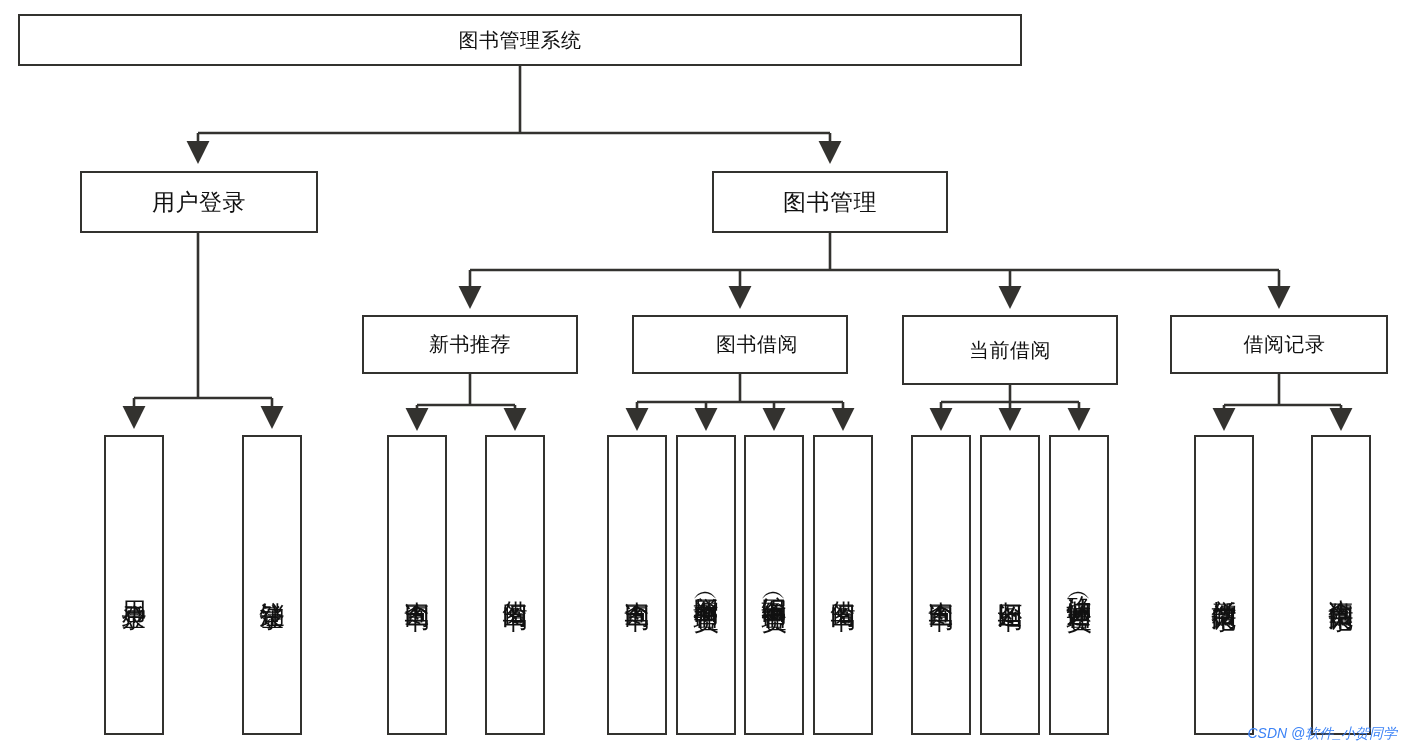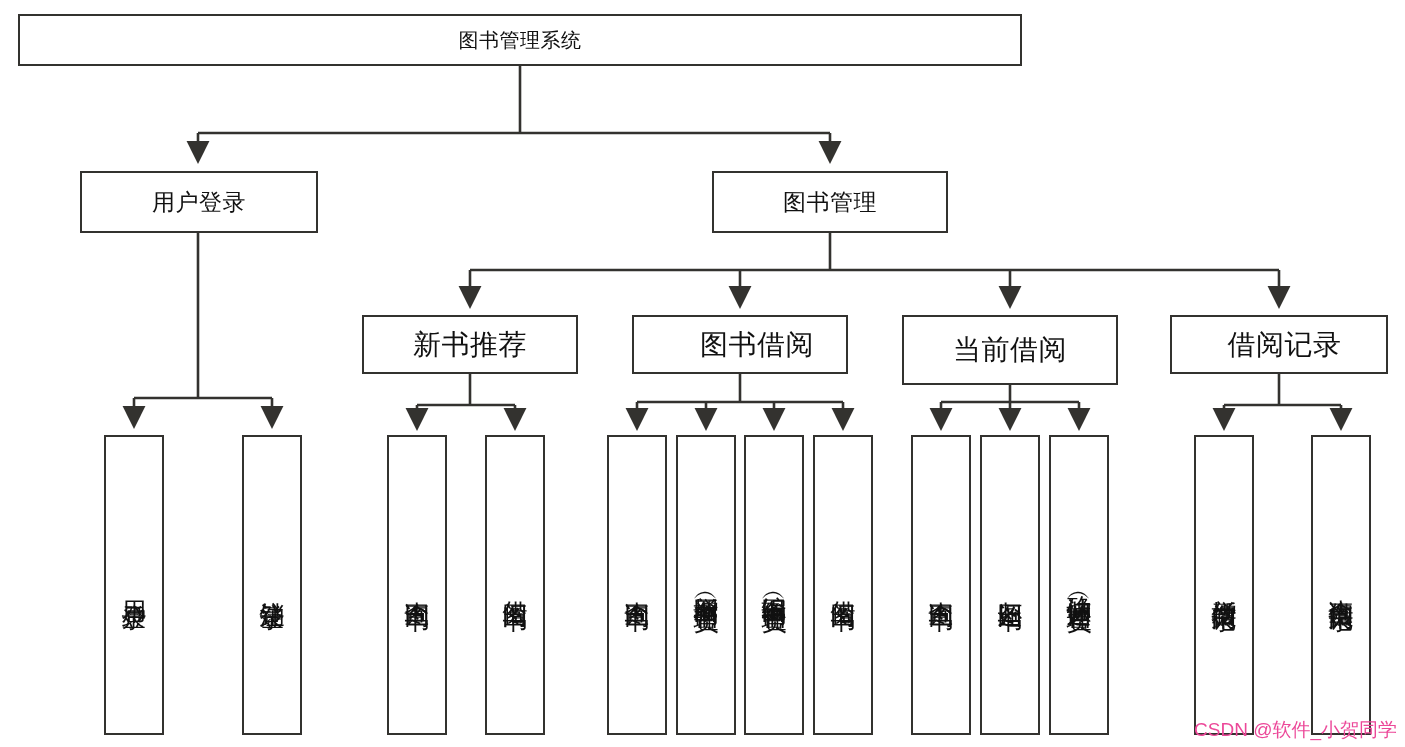--- a/index.html
+++ b/index.html
@@ -37,41 +37,42 @@
     color: #111111;
   }
   .node-label {
     display: block;
     text-align: center;
     white-space: nowrap;
     letter-spacing: 0.5px;
   }
   .node-root .node-label { font-size: 20px; }
   .node-l2 .node-label   { font-size: 23px; }
-  .node-l3 .node-label   { font-size: 28px; }
+  .node-l3 .node-label   { font-size: 20px; }
   .node-leaf {
     align-items: center;
     justify-content: center;
   }
   .node-leaf .node-label {
     writing-mode: vertical-rl;
     text-orientation: upright;
     font-size: 25px;
     line-height: 1.08;
     letter-spacing: 2px;
     white-space: nowrap;
   }
   .watermark {
     position: absolute;
     right: 8px;
     bottom: 4px;
-    font-size: 19px;
-    color: #ec4899;
+    font-size: 14px;
+    color: #3b82f6;
     white-space: nowrap;
     user-select: none;
+    font-style: italic;
   }
 </style>
 </head>
 <body>
 
 <div id="diagram-root">
 
   <svg class="diagram-canvas" viewBox="0 0 1405 747">
     <defs>
       <marker id="arrow" viewBox="0 0 12 12" refX="10" refY="6" markerWidth="9" markerHeight="9" orient="auto-start-reverse">

